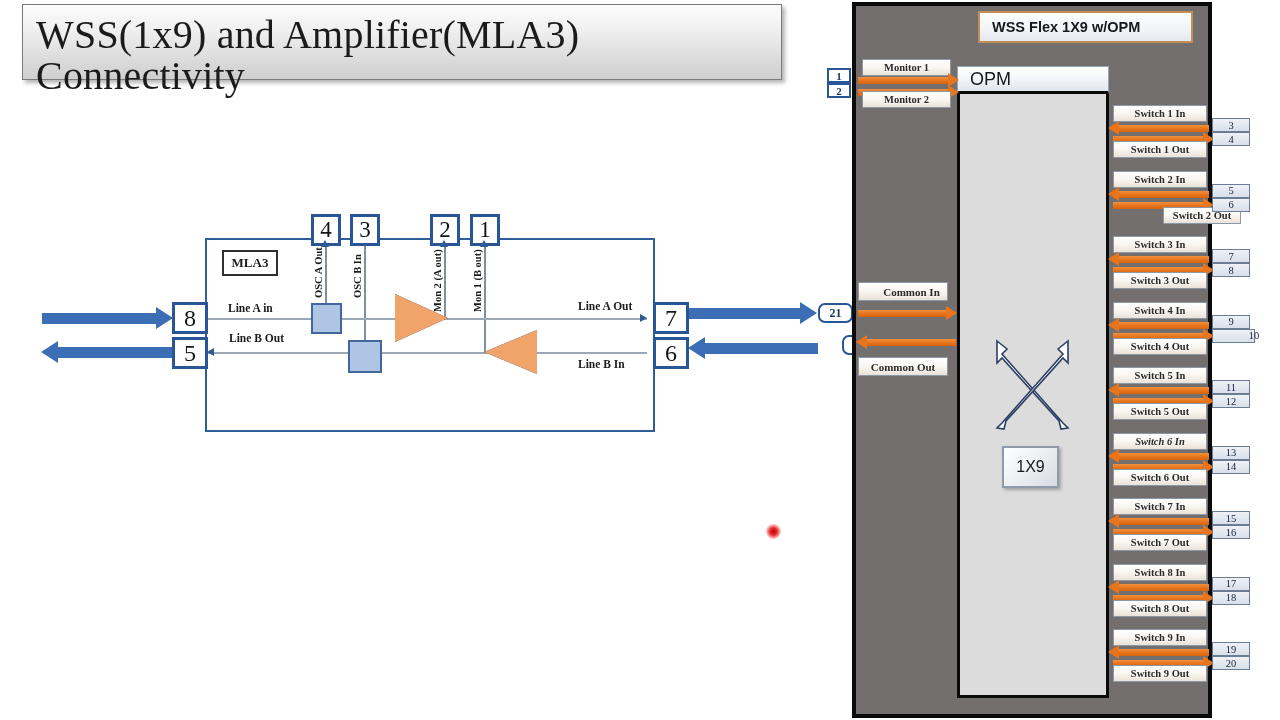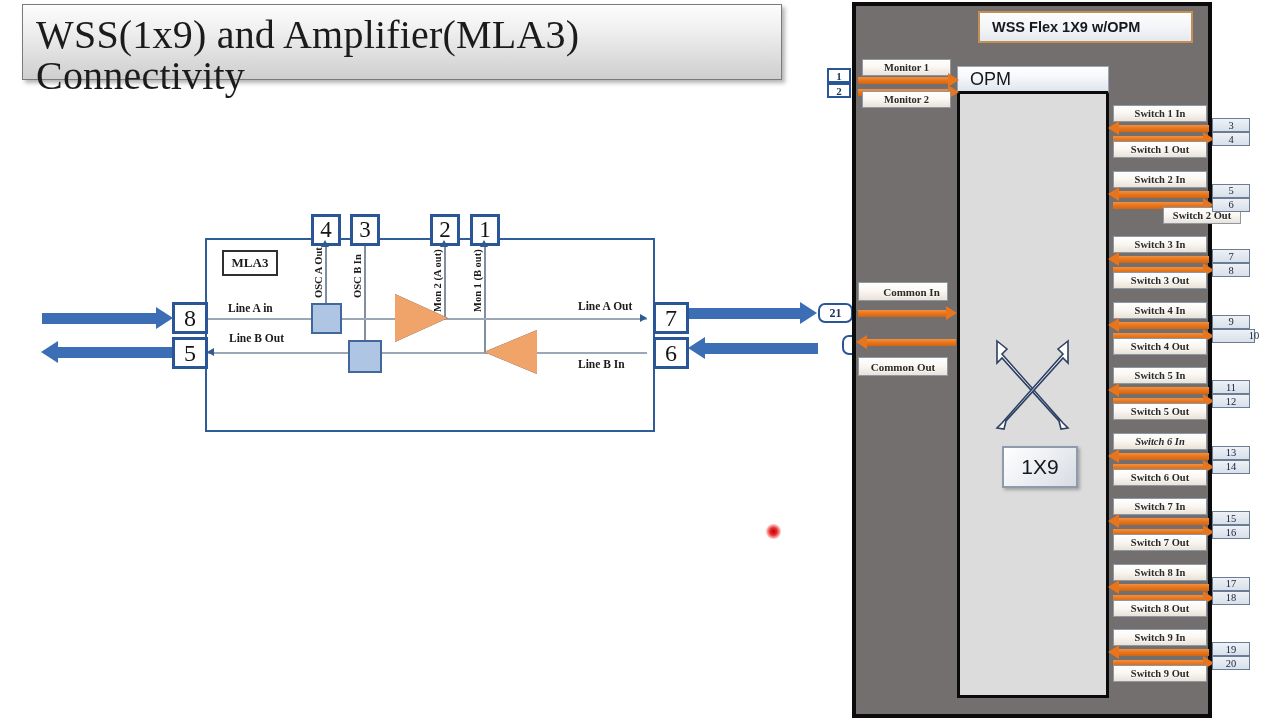--- a/index.html
+++ b/index.html
@@ -127,25 +127,25 @@
   .numtag{
     background:linear-gradient(180deg,#eef1f6 0%,#d9e0ea 100%);
     border:1px solid #6b7d95;box-sizing:border-box;
     width:38px;height:14px;
     display:flex;align-items:center;justify-content:center;
     font-family:"Liberation Serif",serif;font-size:10.5px;color:#14233c;
   }
 
   
   #box1x9{
-    left:1002px;top:446px;width:76px;height:42px;
+    left:1002px;top:446px;width:57px;height:42px;
     background:linear-gradient(135deg,#ffffff 0%,#eef0f3 45%,#d7dce3 100%);
     border:2px solid #8e9bad;box-sizing:border-box;
     display:flex;align-items:center;justify-content:center;
-    font-family:"Liberation Sans",sans-serif;font-size:21px;color:#15181c;
+    font-family:"Liberation Sans",sans-serif;font-size:16px;color:#15181c;
     box-shadow:2px 2px 3px rgba(90,90,90,.45);
   }
 
   
   #laser{left:766px;top:524px;width:15px;height:15px;border-radius:50%;
          background:radial-gradient(circle,#c20000 0%,#e83030 35%,rgba(240,90,90,.45) 62%,rgba(255,160,160,0) 100%);}
 </style>
 </head>
 <body>
 

